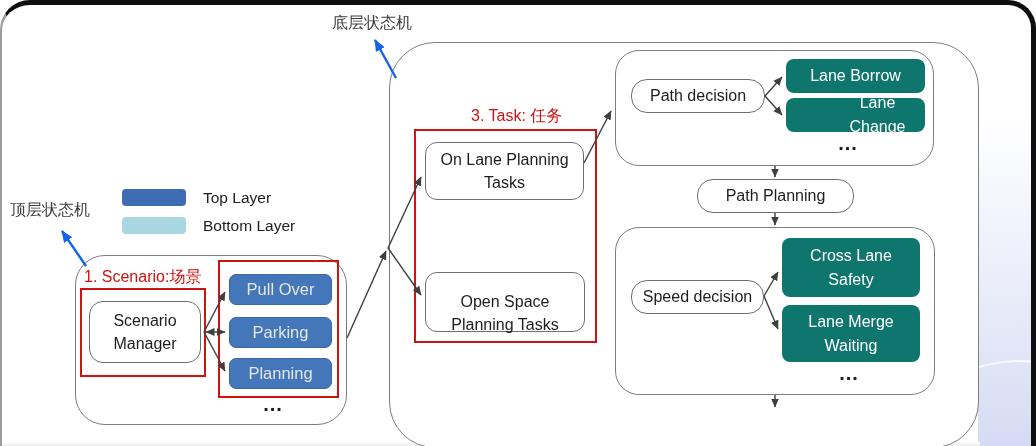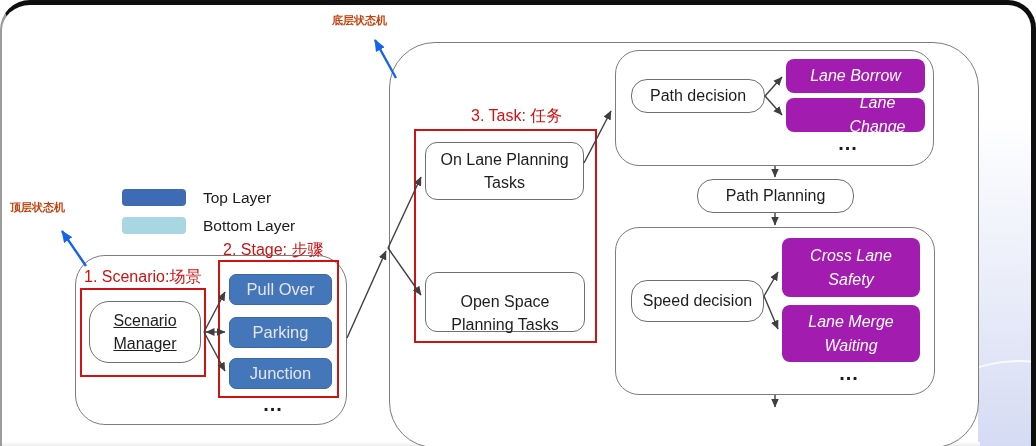--- a/index.html
+++ b/index.html
@@ -15,33 +15,33 @@
   
   .right-strip{left:976px;top:0;width:53px;height:441px;z-index:0;
     background:linear-gradient(180deg, rgba(219,224,245,0) 0%, rgba(219,224,245,0) 25%, rgba(219,224,245,.45) 55%, #d5dbf3 100%);
     overflow:hidden;}
   .right-strip .arc{position:absolute;left:-60px;top:355px;width:200px;height:140px;border:2px solid rgba(255,255,255,.8);border-radius:50%;}
   .bottom-strip{left:0;top:437px;width:978px;height:9px;z-index:0;
     background:linear-gradient(180deg,#fdfdfd 0%,#dcdcdc 100%);}
   
   .title{font-size:20px;color:#2b2b2b;letter-spacing:2px;z-index:3;}
   .red-label{color:#cf1313;font-size:16px;white-space:nowrap;z-index:6;}
-  .blue-label{color:#c2410c;font-size:11px;font-weight:700;white-space:nowrap;z-index:6;}
+  .blue-label{color:#404040;font-size:16px;font-weight:400;white-space:nowrap;z-index:6;}
   .legend-label{font-size:15.5px;color:#1c1c1c;z-index:3;}
   
   .container-outline{border:1.6px solid #7d7d7d;background:#ffffff;box-sizing:border-box;z-index:1;}
   .inner-container{border:1.5px solid #7d7d7d;background:#ffffff;box-sizing:border-box;border-radius:24px;z-index:2;}
   .node{border:1.5px solid #6f6f6f;background:#ffffff;box-sizing:border-box;border-radius:16px;
     display:flex;align-items:center;justify-content:center;text-align:center;
     font-size:16px;line-height:1.45;color:#1d1d1d;font-weight:500;z-index:3;}
   .btn-blue{background:#4377b9;border:1px solid #3b69a6;color:#e5e5e5;border-radius:7px;
     display:flex;align-items:center;justify-content:center;font-size:16.5px;font-weight:500;z-index:3;box-sizing:border-box;}
-  .option-blue{background:#a21caf;border:none;color:#ffffff;border-radius:8px;
+  .option-blue{background:#0f766e;border:none;color:#ffffff;border-radius:8px;
     display:flex;align-items:center;justify-content:center;text-align:center;
-    font-size:16px;line-height:1.5;font-weight:500;z-index:3;box-sizing:border-box;font-style:italic;}
+    font-size:16px;line-height:1.5;font-weight:500;z-index:3;box-sizing:border-box;}
   .redbox{border:2.5px solid #cf1313;background:transparent;box-sizing:border-box;z-index:4;}
   .dots{z-index:3;font-weight:700;font-size:20px;letter-spacing:1px;color:#1b1b1b;
     display:flex;align-items:flex-start;justify-content:center;height:16px;line-height:9px;}
   .swatch{z-index:3;border-radius:4px;}
   svg.connectors{position:absolute;left:0;top:0;z-index:5;pointer-events:none;}
 </style>
 </head>
 <body>
 
 <div id="screen">
@@ -58,27 +58,26 @@
   <div class="abs swatch" style="left:120px;top:212px;width:64px;height:17px;background:#a9d7e1;"></div>
   <div class="abs legend-label" style="left:201px;top:212px;">Bottom Layer</div>
 
   <div class="abs blue-label" style="left:8px;top:195px;">顶层状态机</div>
   <div class="abs blue-label" style="left:330px;top:8px;">底层状态机</div>
 
   <div class="abs container-outline" style="left:73px;top:250px;width:272px;height:170px;border-radius:30px;"></div>
 
   <div class="abs red-label" style="left:82px;top:262px;">1. Scenario:场景</div>
   <div class="abs redbox" style="left:78px;top:283px;width:126px;height:89px;"></div>
-  <div class="abs node" style="left:87px;top:296px;width:112px;height:62px;border-radius:20px;text-decoration:underline;">Scenario Manager</div>
+  <div class="abs node" style="left:87px;top:296px;width:112px;height:62px;border-radius:14px;">Scenario Manager</div>
 
-  <div class="abs red-label" style="left:221px;top:235px;">2. Stage: 步骤</div>
   <div class="abs redbox" style="left:216px;top:255px;width:121px;height:138px;"></div>
   <div class="abs btn-blue" style="left:227px;top:269px;width:103px;height:31px;">Pull Over</div>
   <div class="abs btn-blue" style="left:227px;top:312px;width:103px;height:31px;">Parking</div>
-  <div class="abs btn-blue" style="left:227px;top:353px;width:103px;height:31px;">Junction</div>
+  <div class="abs btn-blue" style="left:227px;top:353px;width:103px;height:31px;">Planning</div>
   <div class="abs dots" style="left:251px;top:395px;width:40px;">...</div>
 
   <div class="abs container-outline" style="left:387px;top:37px;width:590px;height:406px;border-radius:46px;"></div>
 
   <div class="abs red-label" style="left:469px;top:101px;">3. Task: 任务</div>
   <div class="abs redbox" style="left:412px;top:124px;width:183px;height:214px;"></div>
   <div class="abs node" style="left:423px;top:137px;width:159px;height:58px;border-radius:12px;">
       <span style="width:150px;">On Lane Planning Tasks</span>
     </div>
   <div class="abs node" style="left:423px;top:267px;width:160px;height:60px;border-radius:12px;">
@@ -87,21 +86,21 @@
 
   <div class="abs inner-container" style="left:613px;top:45px;width:319px;height:116px;"></div>
   <div class="abs node" style="left:629px;top:74px;width:134px;height:34px;">Path decision</div>
   <div class="abs option-blue" style="left:784px;top:54px;width:139px;height:34px;">Lane Borrow</div>
   <div class="abs option-blue" style="left:784px;top:93px;width:139px;height:34px;padding-left:44px;">Lane Change</div>
   <div class="abs dots" style="left:826px;top:134px;width:40px;">...</div>
 
   <div class="abs node" style="left:695px;top:174px;width:157px;height:34px;">Path Planning</div>
 
   <div class="abs inner-container" style="left:613px;top:222px;width:320px;height:168px;"></div>
-  <div class="abs node" style="left:629px;top:275px;width:133px;height:42px;">Speed decision</div>
+  <div class="abs node" style="left:629px;top:275px;width:133px;height:34px;">Speed decision</div>
   <div class="abs option-blue" style="left:780px;top:233px;width:138px;height:59px;">
       <span style="width:100px;">Cross Lane Safety</span>
     </div>
   <div class="abs option-blue" style="left:780px;top:300px;width:138px;height:57px;">
       <span style="width:100px;">Lane Merge Waiting</span>
     </div>
   <div class="abs dots" style="left:827px;top:364px;width:40px;">...</div>
 
 
   <svg class="connectors" width="1036" height="446" viewBox="0 0 1036 446">

